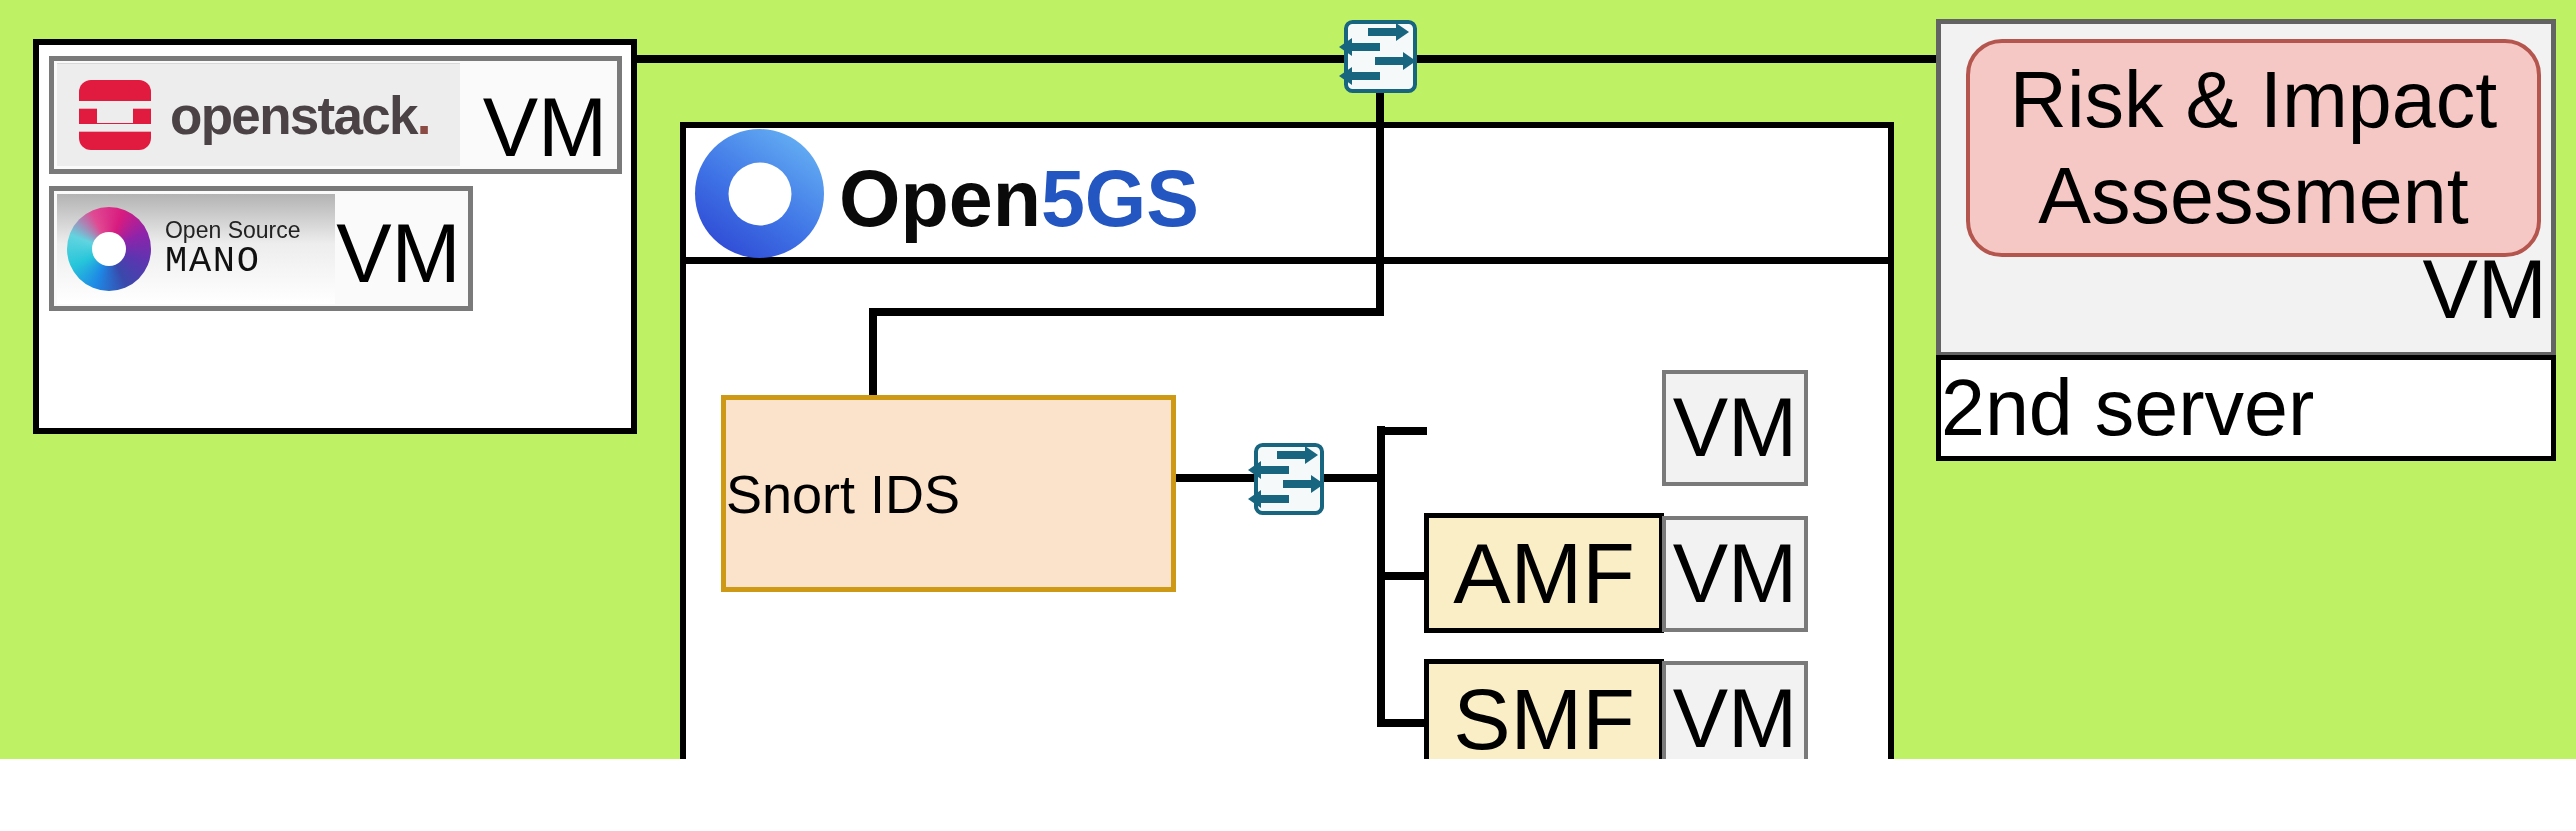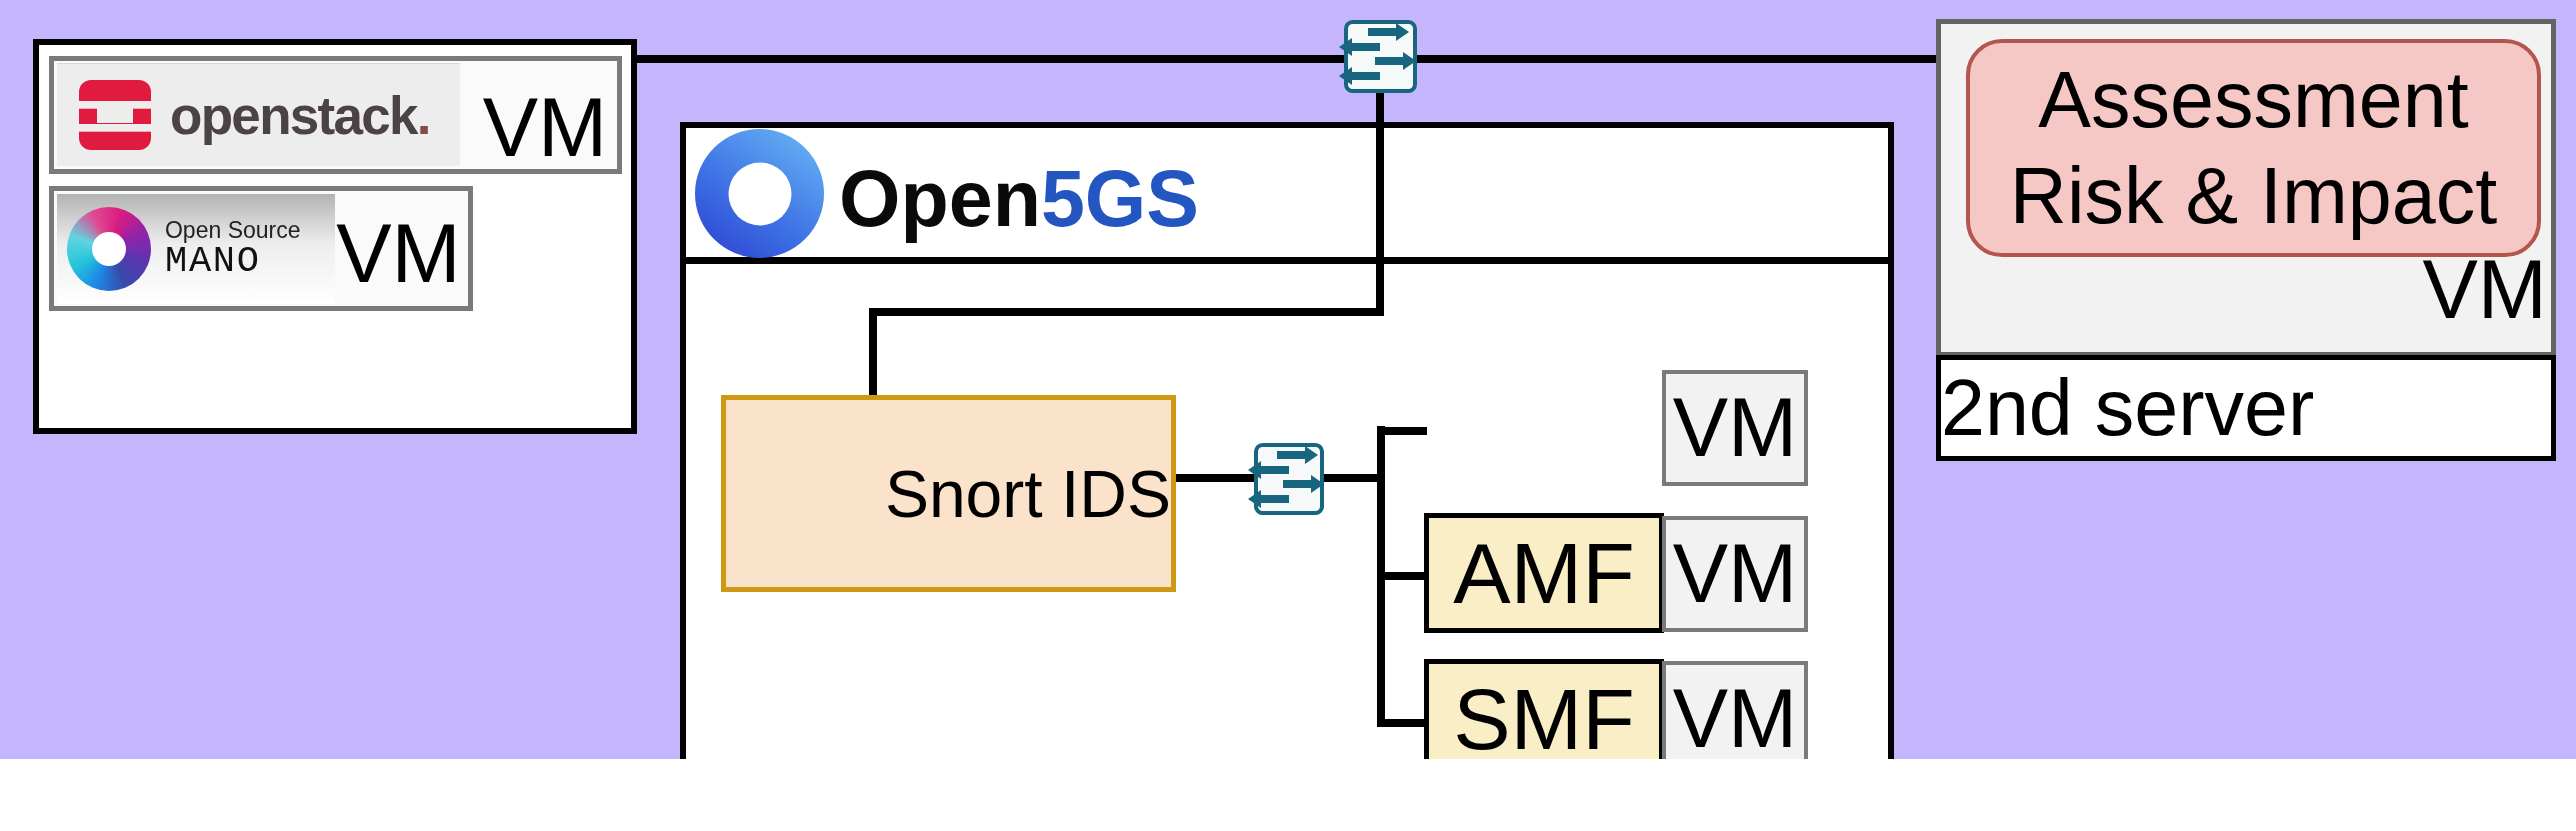--- a/index.html
+++ b/index.html
@@ -1,19 +1,19 @@
 <!DOCTYPE html>
 <html style="font-size:13.7px"><head>
 <meta charset="utf-8">
 <style>
   * { margin:0; padding:0; box-sizing:border-box; }
   html,body { background:#ffffff; }
   body { font-family:"Liberation Sans", sans-serif; }
   #canvas {
-    position:relative; width:2576px; height:759px; background:#c4b5fd; overflow:hidden;
+    position:relative; width:2576px; height:759px; background:#bef264; overflow:hidden;
   }
   .line { position:absolute; background:#000; z-index:5; }
 
   
   .black-box { position:absolute; background:#fff; border:6.9px solid #000; z-index:1; }
   .gray-box  { position:absolute; background:#fafafa; border:5.1px solid #7a7a7a; z-index:2; }
 
   
   .logo-area { position:absolute; display:flex; align-items:center; z-index:3; }
   .os-area { background:#ededed; border-top:1.7px solid #d8d8d8; padding-left:22px; gap:19px; }
@@ -67,21 +67,21 @@
   }
   .o5-ring .hole {
     position:absolute; left:50%; top:50%; width:63px; height:63px; border-radius:50%;
     transform:translate(-50%,-50%); background:#fff;
   }
   .o5-text { position:absolute; font-size:79px; font-weight:bold; z-index:3; white-space:nowrap; }
   .o5-black { color:#0a0a0a; }
   .o5-blue { color:#2356c0; }
   .snort-box {
     position:absolute; background:#fbe3cb; border:5.1px solid #ce9a16; z-index:6;
-    display:flex; align-items:center; justify-content:flex-end; font-size:66px; color:#000;
+    display:flex; align-items:center; justify-content:flex-start; font-size:54px; color:#000;
   }
   .nf-box {
     position:absolute; background:#f9eec6; border:5.1px solid #000; z-index:6;
     display:flex; align-items:center; justify-content:center; font-size:86px; color:#000;
   }
   .nfvm-box {
     position:absolute; background:#f2f2f2; border:4.3px solid #7a7a7a; z-index:6;
     display:flex; align-items:center; justify-content:center; font-size:83px; color:#000;
   }
 
@@ -178,22 +178,22 @@
   <div class="nf-box" style="left:1424px; top:659px; width:240px; height:120px;">
     <span>SMF</span>
   </div>
   <div class="nfvm-box" style="left:1662px; top:661px; width:146px; height:116px;">
     <span>VM</span>
   </div>
 
 
   <div class="second-outer" style="left:1936px; top:19px; width:620px; height:338px;"></div>
   <div class="pink-box" style="left:1966px; top:39px; width:575px; height:218px;">
+    <span>Risk &amp; Impact</span>
     <span>Assessment</span>
-    <span>Risk &amp; Impact</span>
   </div>
   <div class="vm-label" style="left:2393px; top:244px; width:154px; line-height:91px; text-align:right; z-index:4;">VM</div>
   <div class="second-label-box" style="left:1936px; top:355px; width:620px; height:106px;">
     <span>2nd server</span>
   </div>
 
 </div>
 
 
 </body></html>

